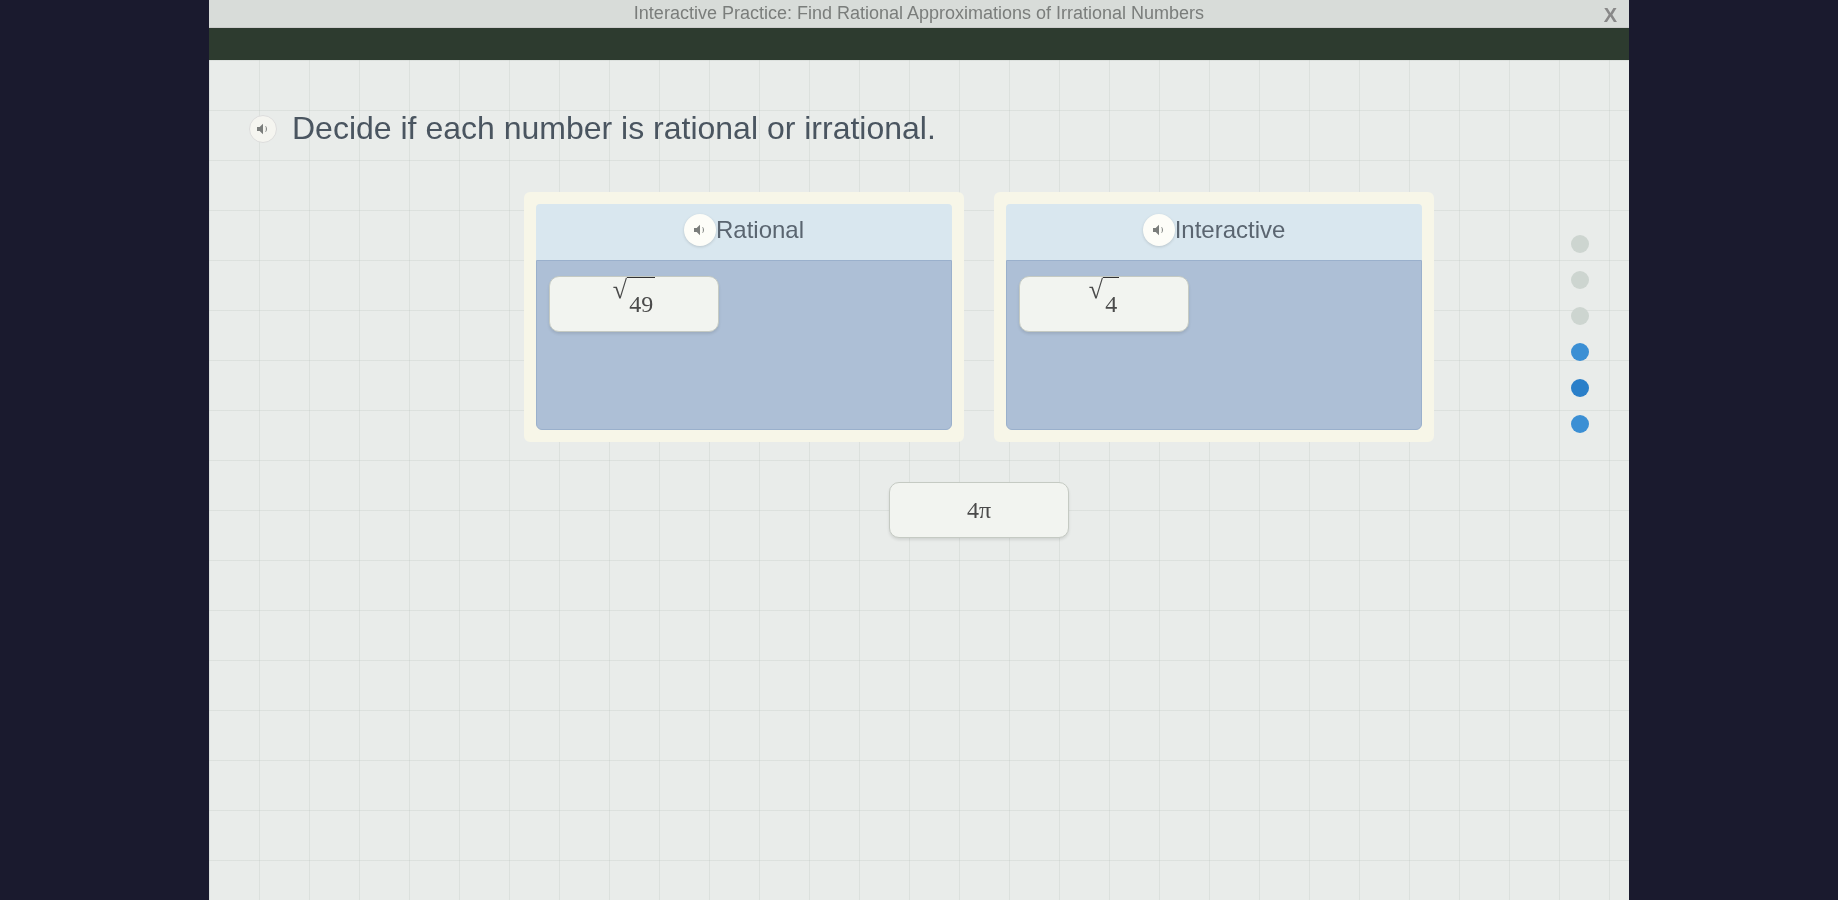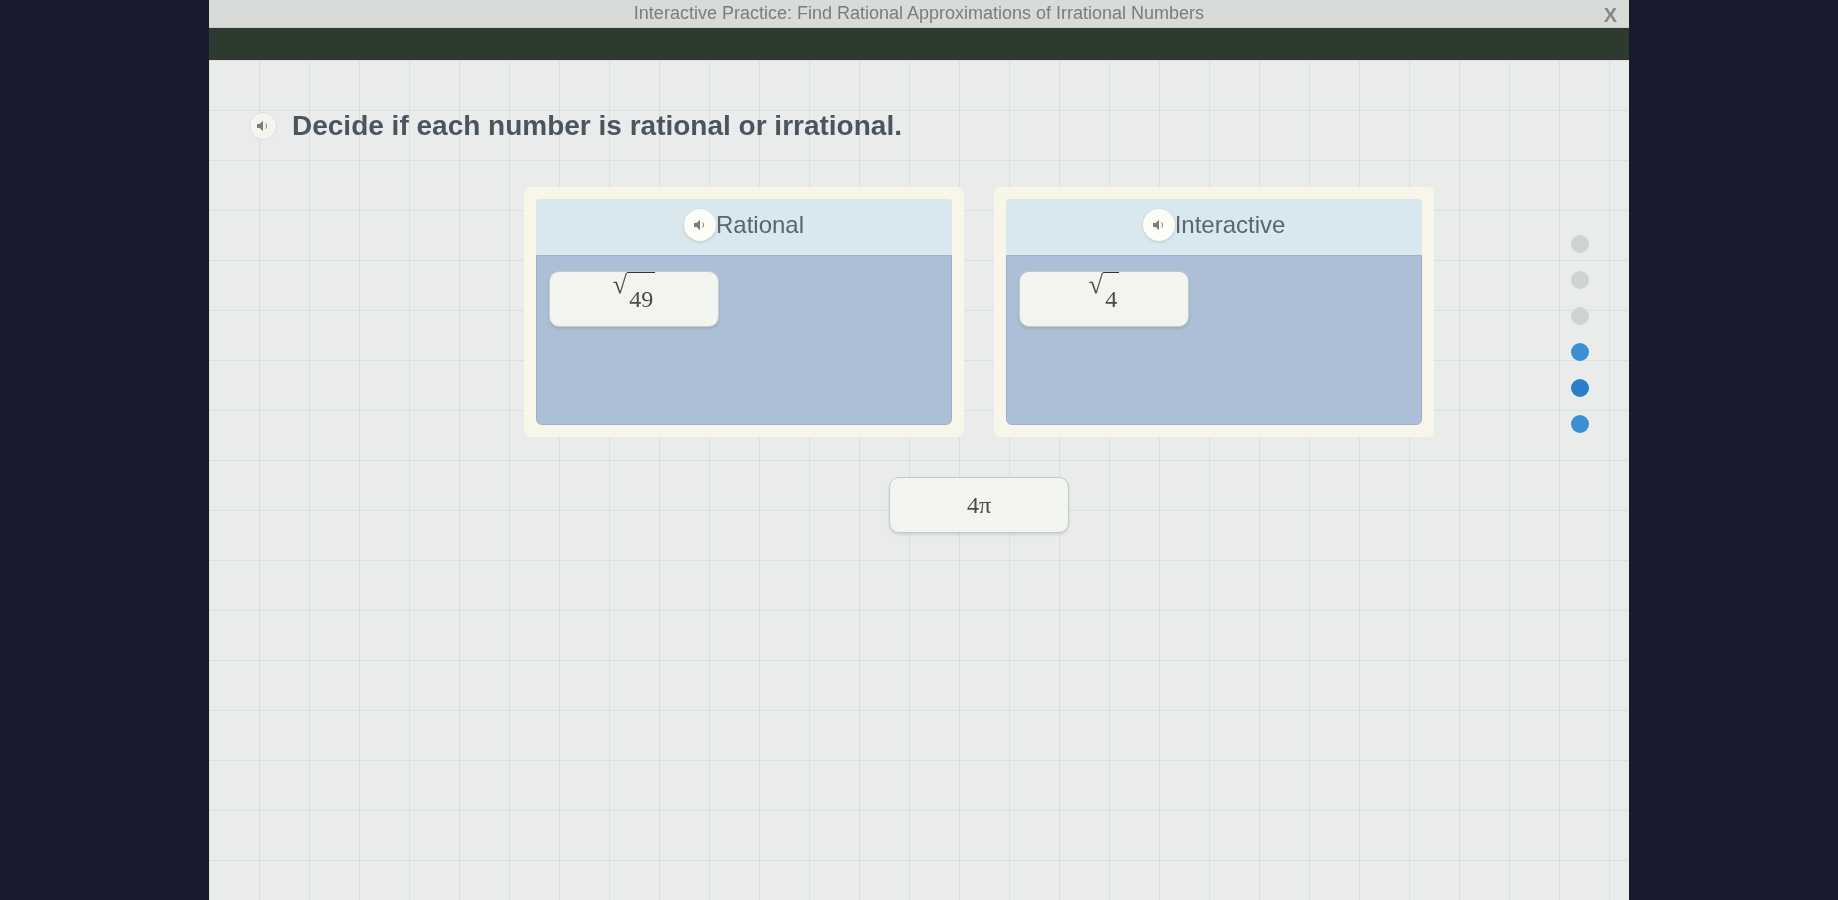--- a/index.html
+++ b/index.html
@@ -74,23 +74,23 @@
       align-items: center;
       justify-content: center;
       cursor: pointer;
       border: 1px solid #ddd;
     }
     .speaker-svg {
       width: 16px;
       height: 16px;
     }
     .question-text {
-      font-size: 28px;
+      font-size: 32px;
       color: #4a5560;
-      font-weight: 700;
+      font-weight: 400;
     }
     .dropzones-wrap {
       display: flex;
       gap: 30px;
       justify-content: center;
       margin-left: 120px;
       position: relative;
     }
     .dropzone-col {
       background: #f7f6e8;

